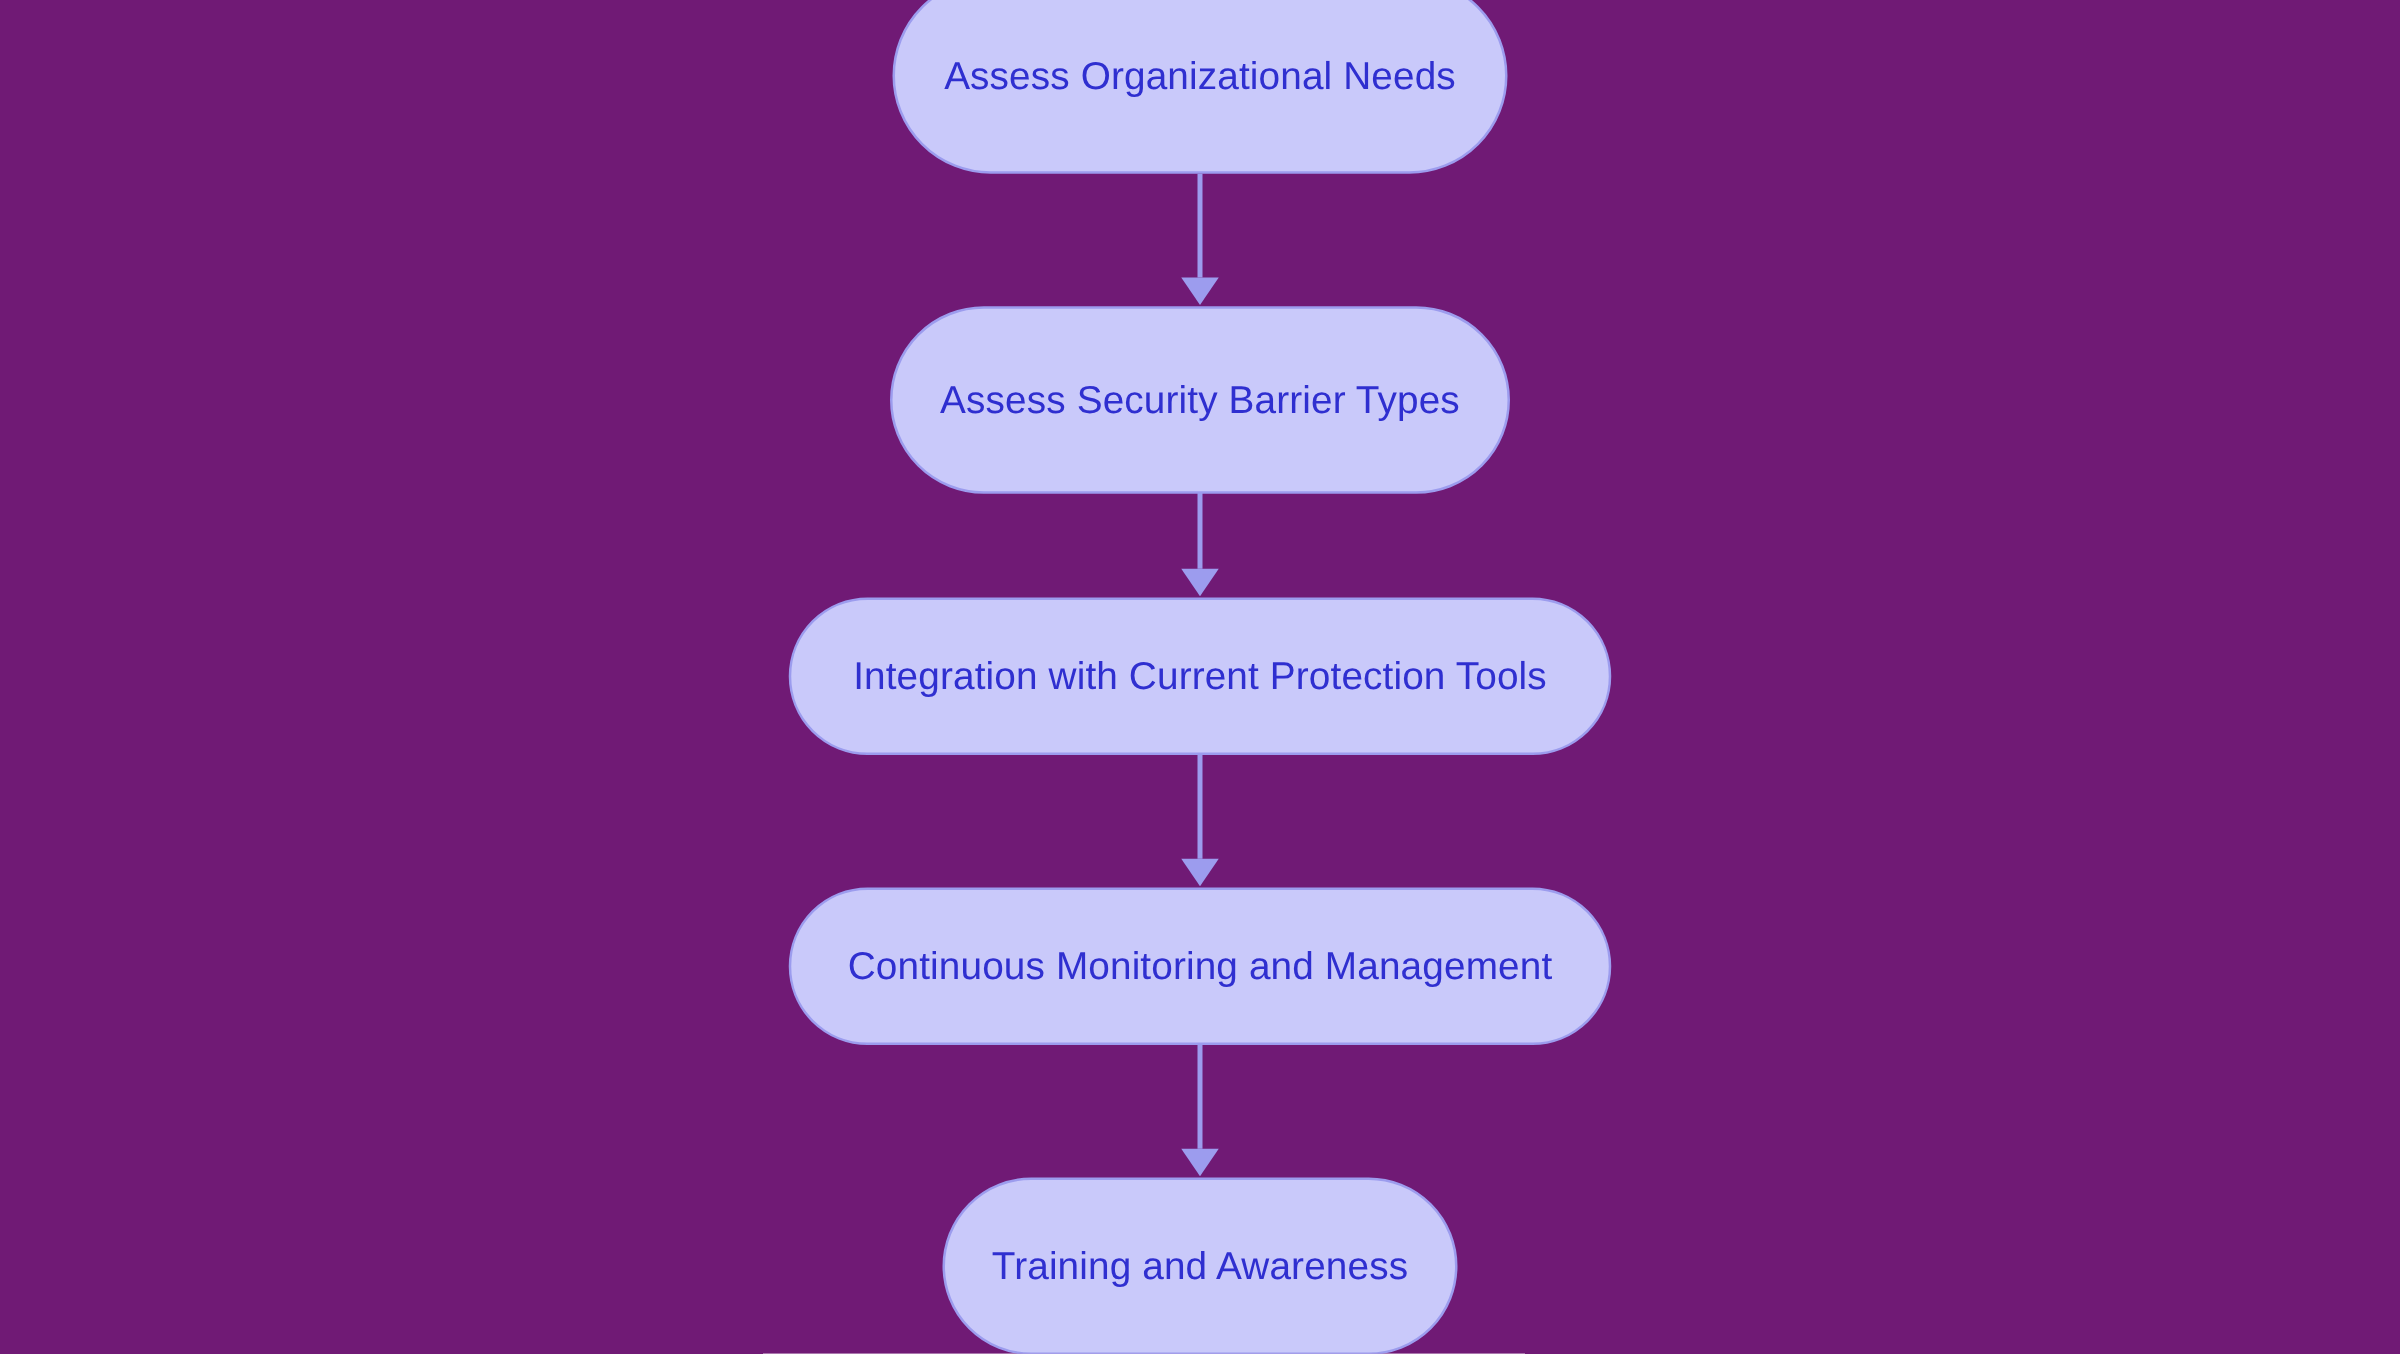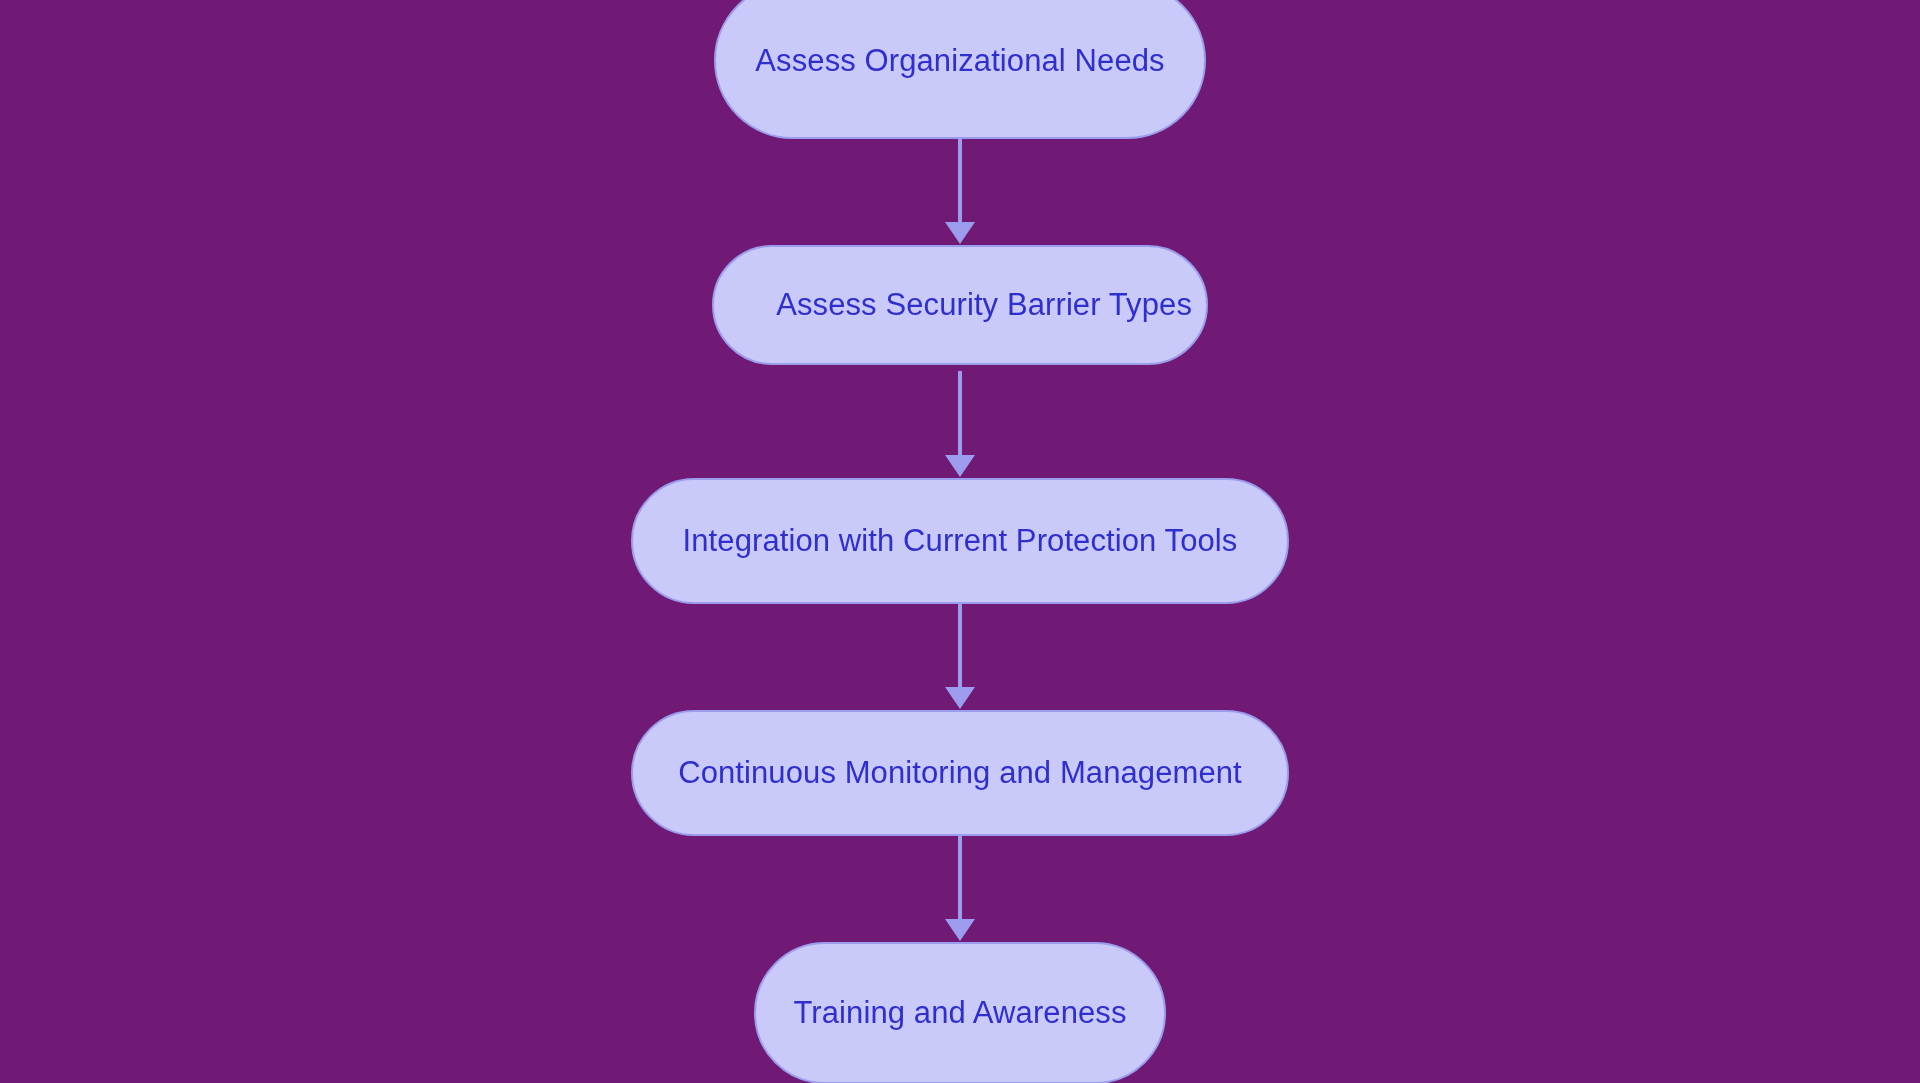--- a/index.html
+++ b/index.html
@@ -39,21 +39,21 @@
     line-height: 1.2;
   }
 
   .flow-node .node-label {
     display: block;
     padding: 0 14px;
   }
 
   
   .node-1 { left: 714px;  top: -18px;  width: 492px; height: 157px; }
-  .node-2 { left: 712px;  top: 245px;  width: 496px; height: 120px; justify-content: flex-end; }
+  .node-2 { left: 712px;  top: 245px;  width: 496px; height: 150px; }
   .node-3 { left: 631px;  top: 478px;  width: 658px; height: 126px; }
   .node-4 { left: 631px;  top: 710px;  width: 658px; height: 126px; }
   .node-5 { left: 754px;  top: 942px;  width: 412px; height: 142px; }
 
   .flow-arrow {
     position: absolute;
     left: 0;
     top: 0;
     width: 1920px;
     height: 1083px;

